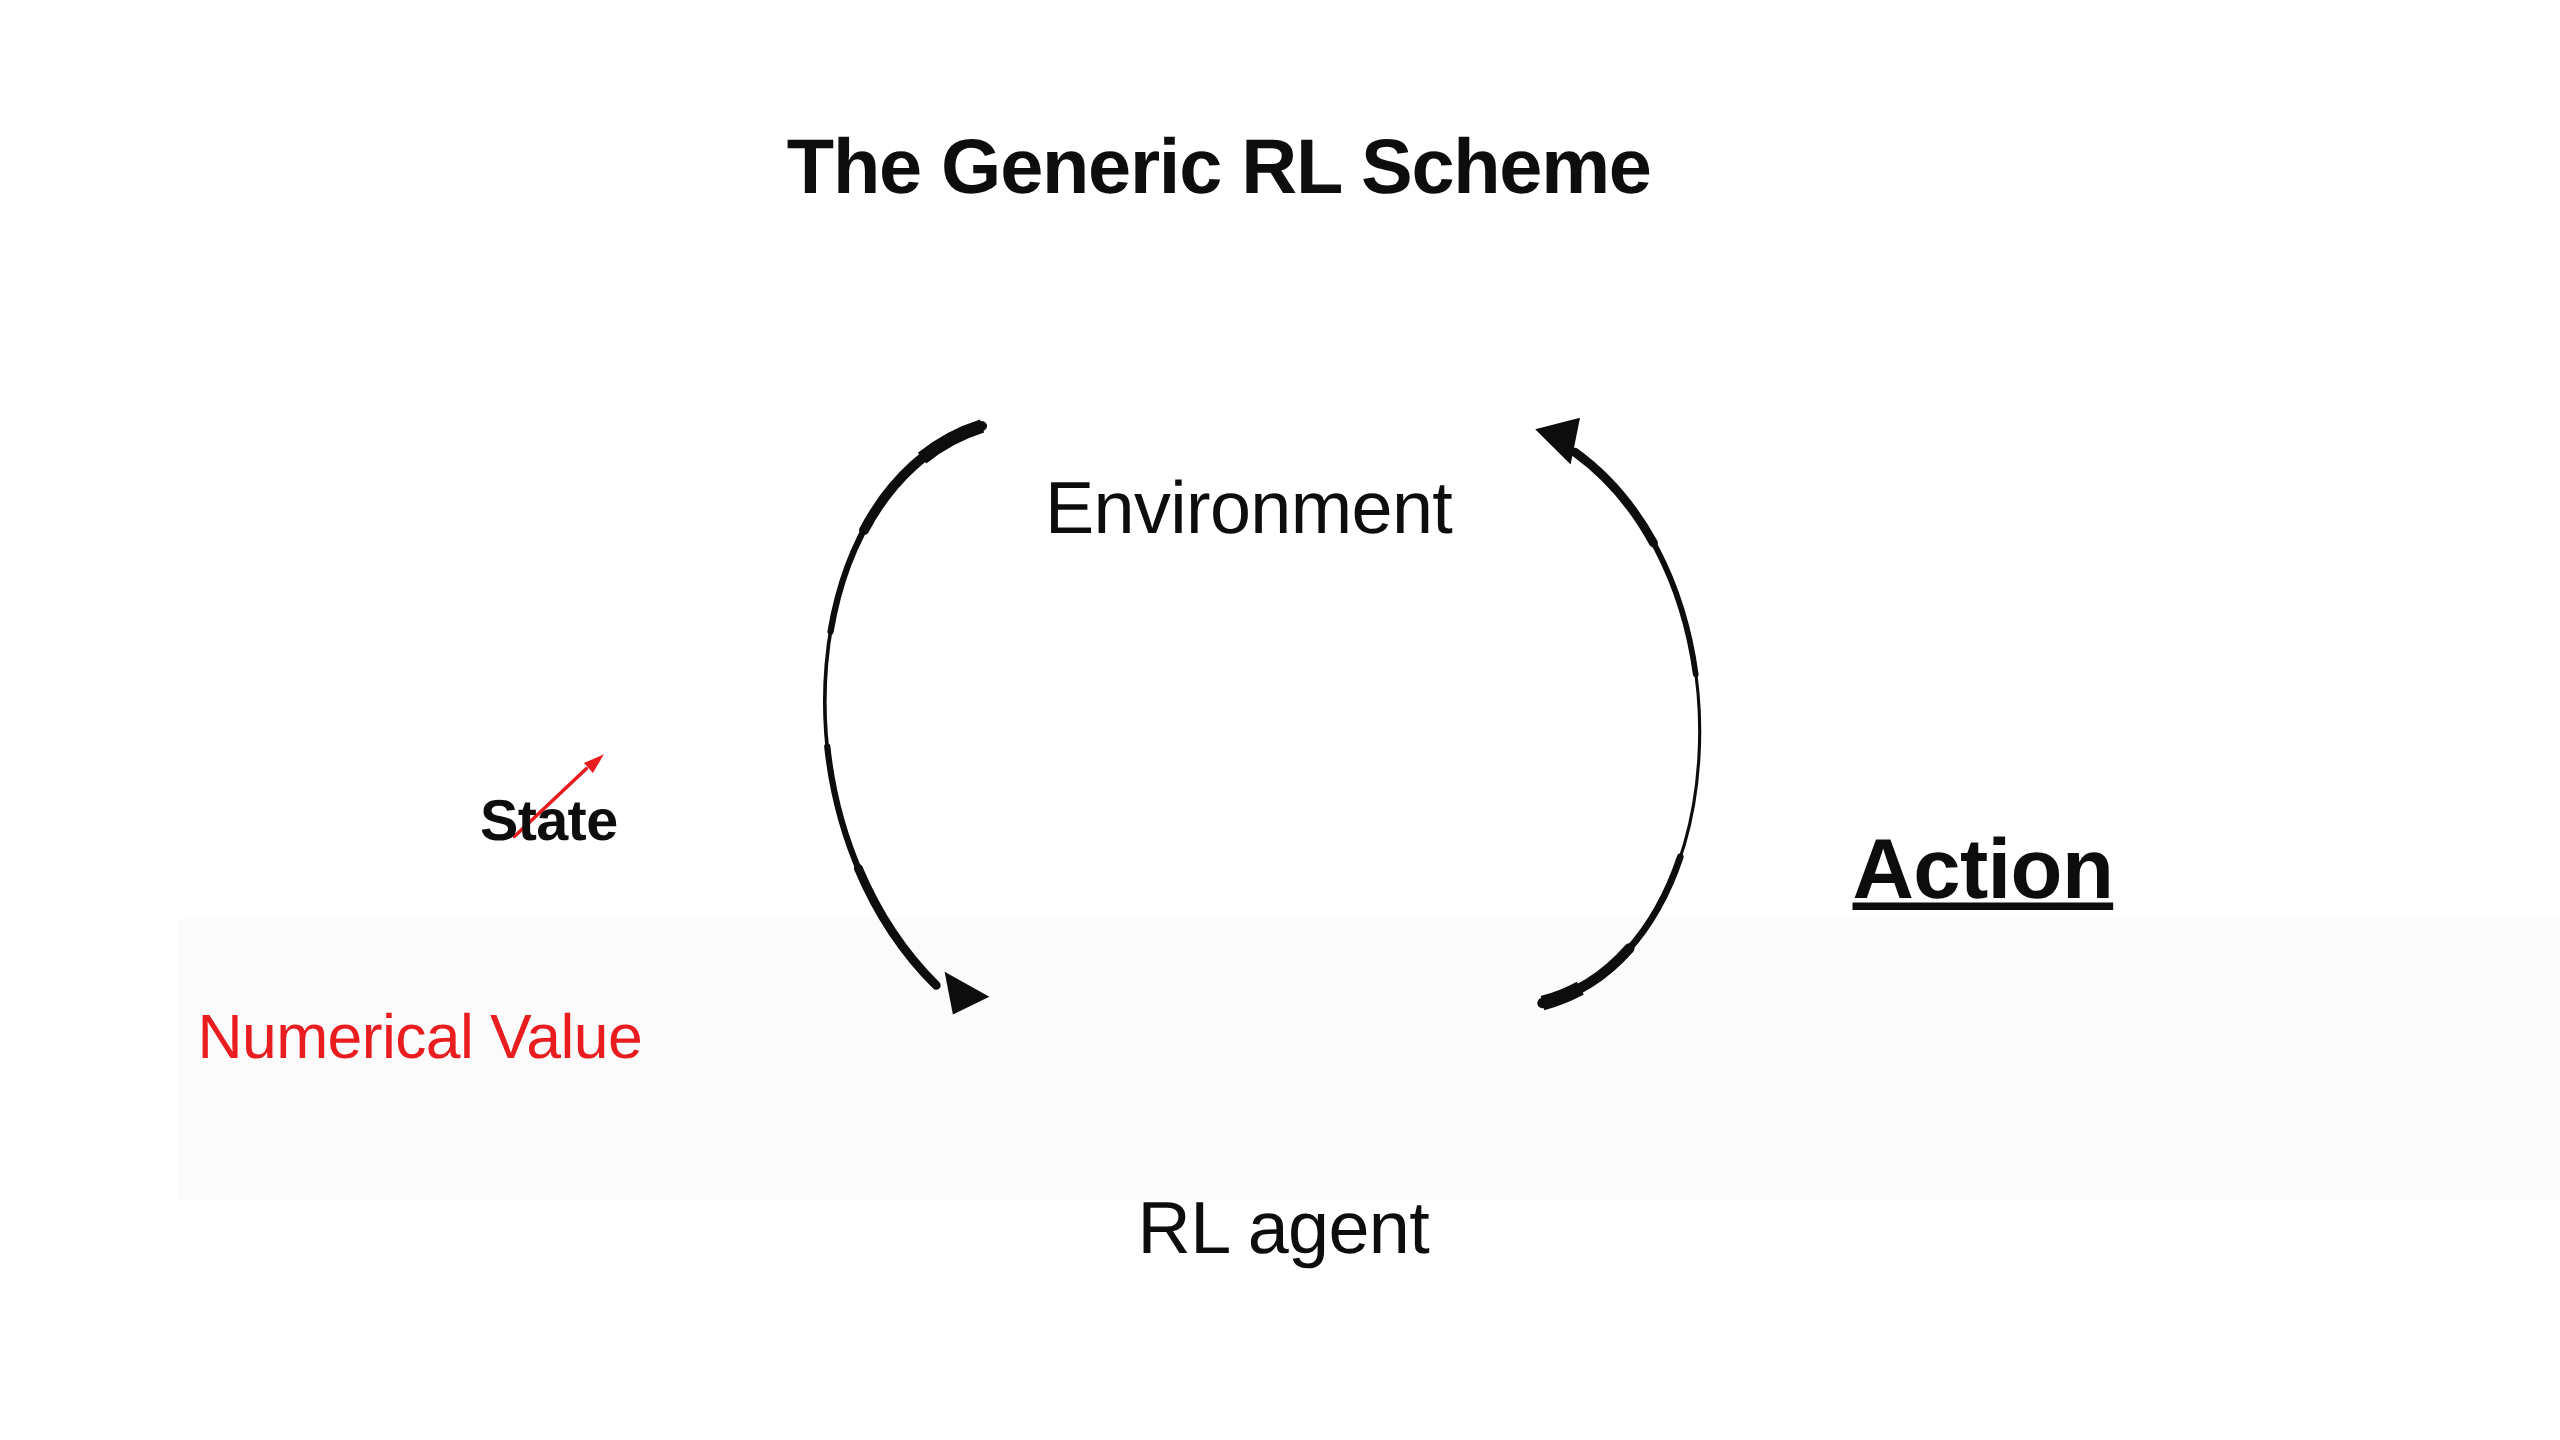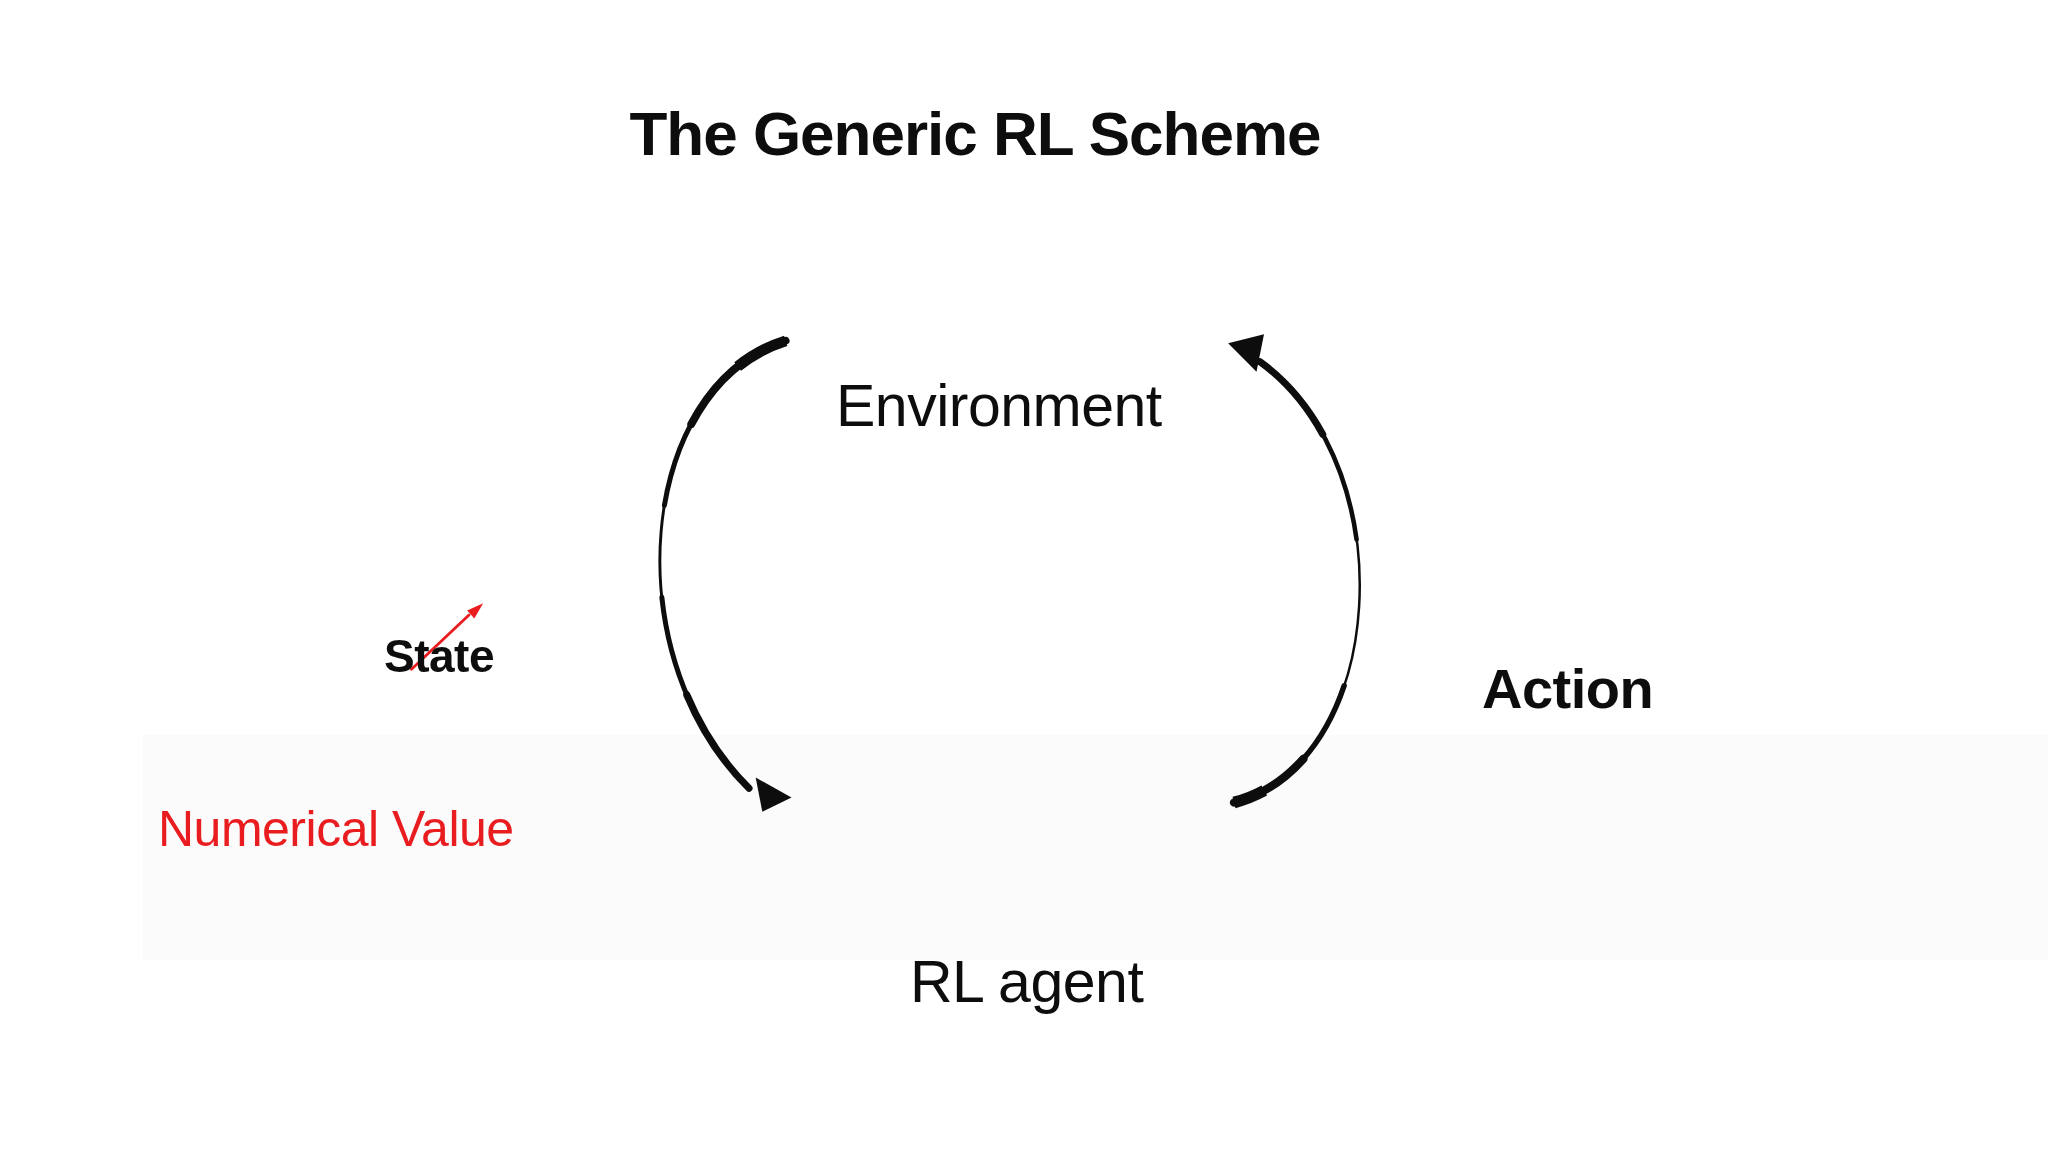--- a/index.html
+++ b/index.html
@@ -27,21 +27,21 @@
     left:0;top:98px;width:1950px;text-align:center;
     font-size:62px;font-weight:bold;letter-spacing:-1px;
   }
   .node-label{font-size:59px;font-weight:normal;letter-spacing:-0.5px;}
   .env-label{left:836px;top:372px;}
   .agent-label{left:910px;top:936px;margin-top:12px;}
   .edge-label{font-weight:bold;}
   .state-reward-label{
     left:384px;top:618px;font-size:46px;line-height:76px;letter-spacing:-0.5px;
   }
-  .action-label{left:1482px;top:656px;font-size:56px;letter-spacing:-0.5px;}
+  .action-label{left:1482px;top:656px;font-size:68px;letter-spacing:-0.5px;text-decoration:underline;}
   .annotation-label{
     left:158px;top:800px;font-size:50px;letter-spacing:-0.5px;color:var(--red);
   }
 </style>
 </head>
 <body>
 
 <div class="stage">
 
   <div class="subtle-band"></div>

